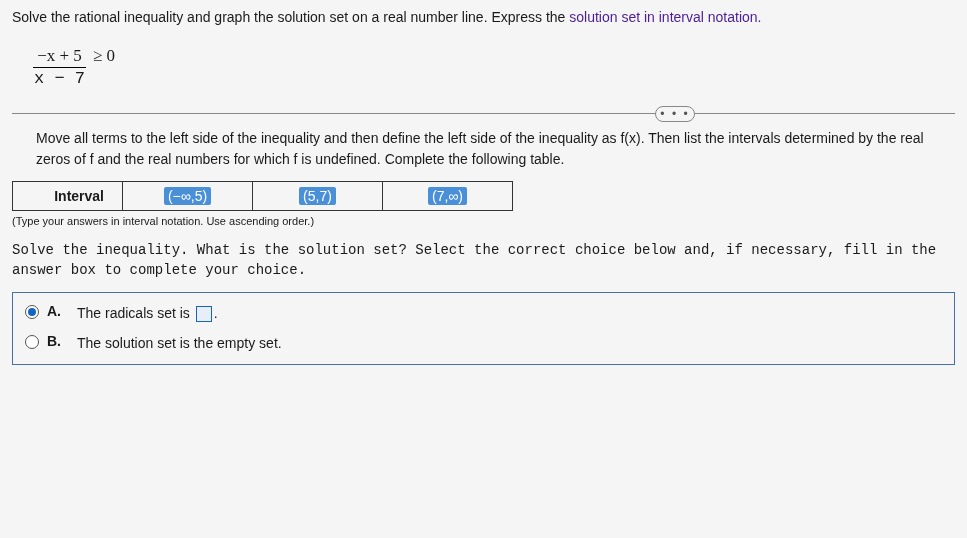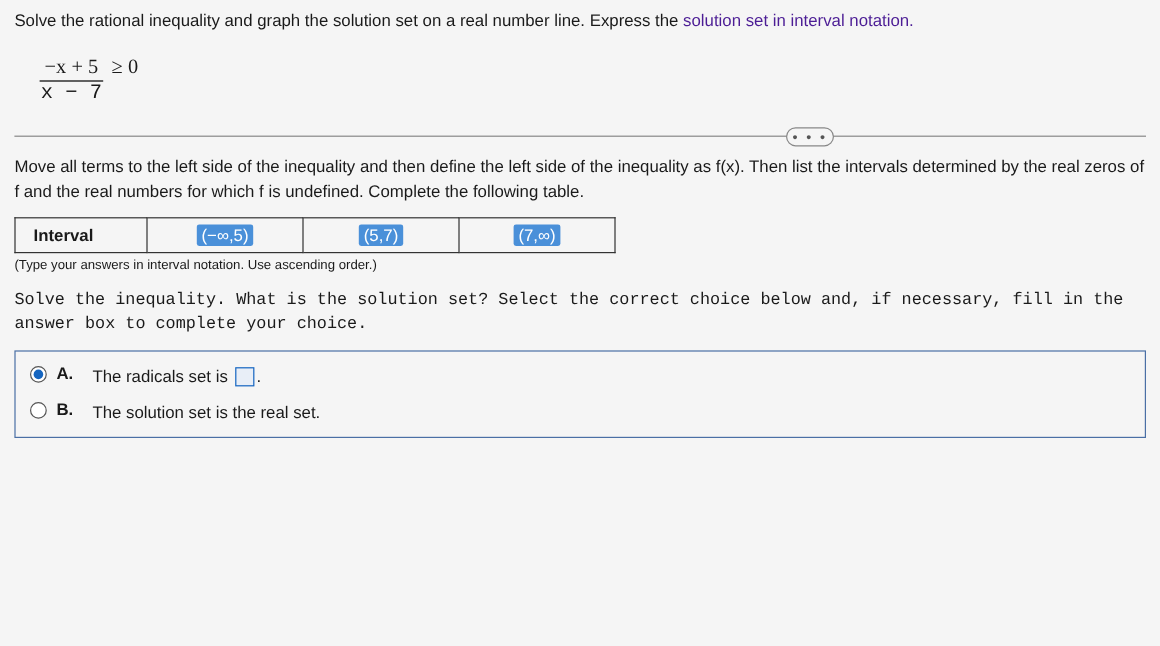--- a/index.html
+++ b/index.html
@@ -40,35 +40,35 @@
       justify-content: center;
       width: 40px;
       height: 16px;
       border: 1px solid #888;
       border-radius: 10px;
       color: #555;
       font-size: 12px;
       letter-spacing: 2px;
       background: #f5f5f5;
     }
-    .instruction { margin-bottom: 12px; line-height: 1.45; }
+    .instruction { margin-bottom: 12px; line-height: 1.45; margin-left: 24px; }
     table.sign-table {
       border-collapse: collapse;
       margin-bottom: 4px;
     }
     table.sign-table td, table.sign-table th {
       border: 1px solid #333;
       padding: 5px 18px;
       text-align: center;
       font-weight: normal;
       min-width: 130px;
     }
     table.sign-table .row-label {
       font-weight: bold;
-      text-align: left;
+      text-align: right;
       min-width: 110px;
       padding-left: 15px;
     }
     .selected-val {
       background: #4a90d9;
       color: #fff;
       padding: 1px 4px;
       border-radius: 2px;
       display: inline-block;
     }
@@ -156,18 +156,18 @@
   <div class="choice-row">
     <span class="radio selected"></span>
     <span class="choice-letter">A.</span>
     <span class="choice-body">
       <span>The radicals set is </span><span class="answer-box"></span><span>.</span>
     </span>
   </div>
   <div class="choice-row">
     <span class="radio"></span>
     <span class="choice-letter">B.</span>
-    <span class="choice-body">The solution set is the real set.</span>
+    <span class="choice-body">The solution set is the empty set.</span>
   </div>
 </div>
 
 
 
 
 </body></html>

